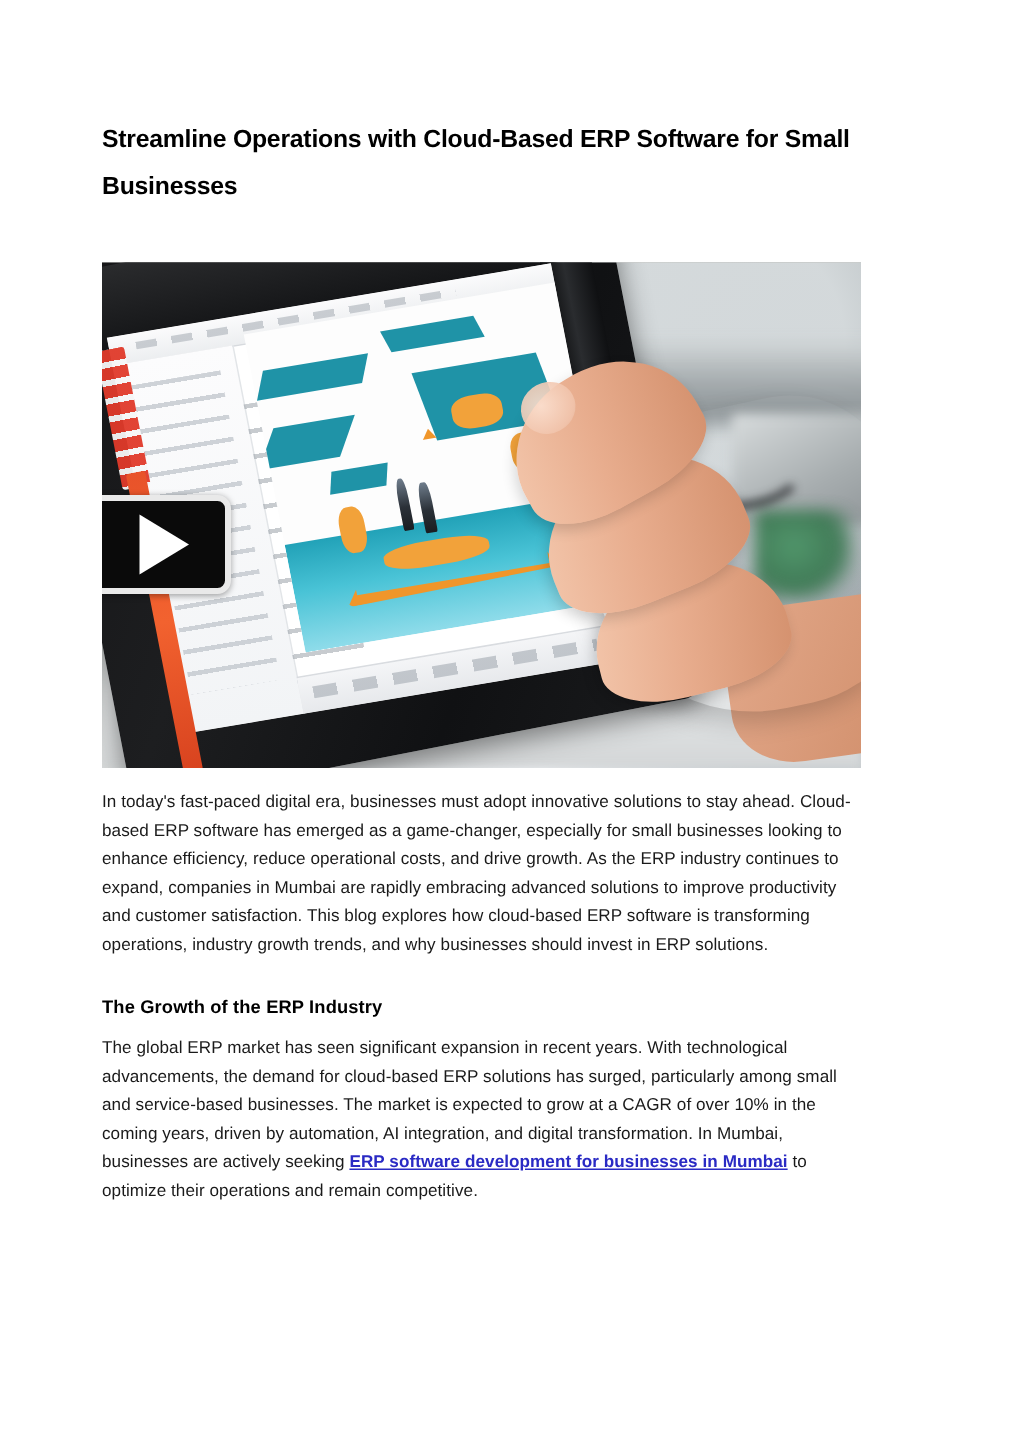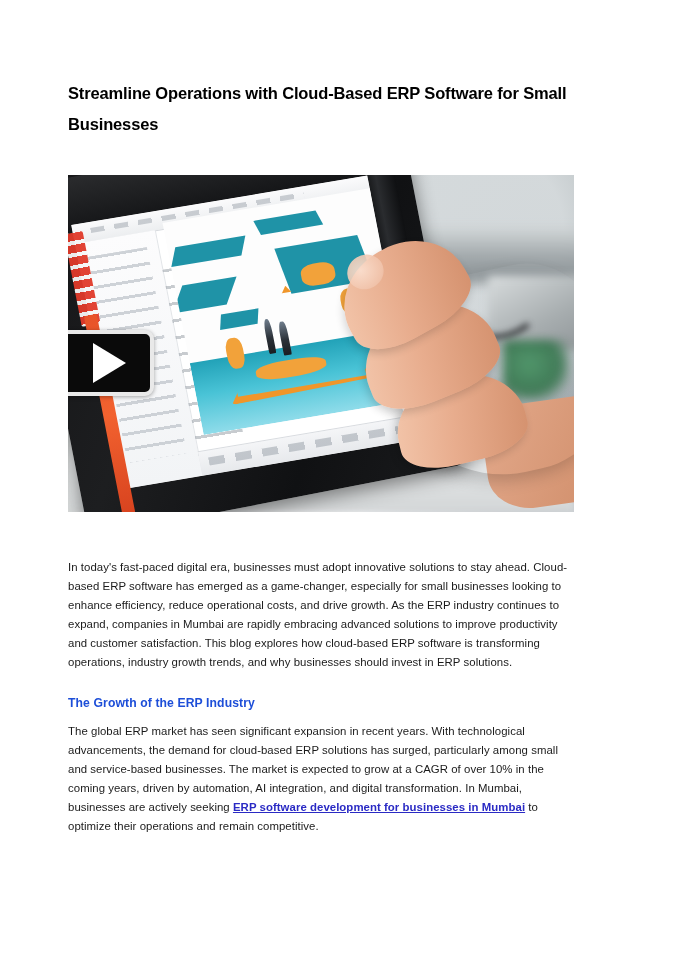--- a/index.html
+++ b/index.html
@@ -403,30 +403,30 @@
 
   
   .para {
     margin: 0;
     font-size: 11.4px;
     line-height: 19.1px;
     color: #1a1a1a;
     text-align: left;
     letter-spacing: 0.05px;
   }
-  .para-intro { padding-top: 14px; margin-top: 32px; }
+  .para-intro { padding-top: 14px; }
 
   .section-heading {
     margin: 0;
     padding-top: 21px;
     padding-bottom: 10px;
     font-size: 12.2px;
     font-weight: bold;
     line-height: 18px;
-    color: #1d4ed8;
+    color: #000000;
     letter-spacing: 0.1px;
   }
 
   .inline-link {
     color: #2a2ac4;
     font-weight: bold;
     text-decoration: underline;
     cursor: pointer;
   }
 </style>

